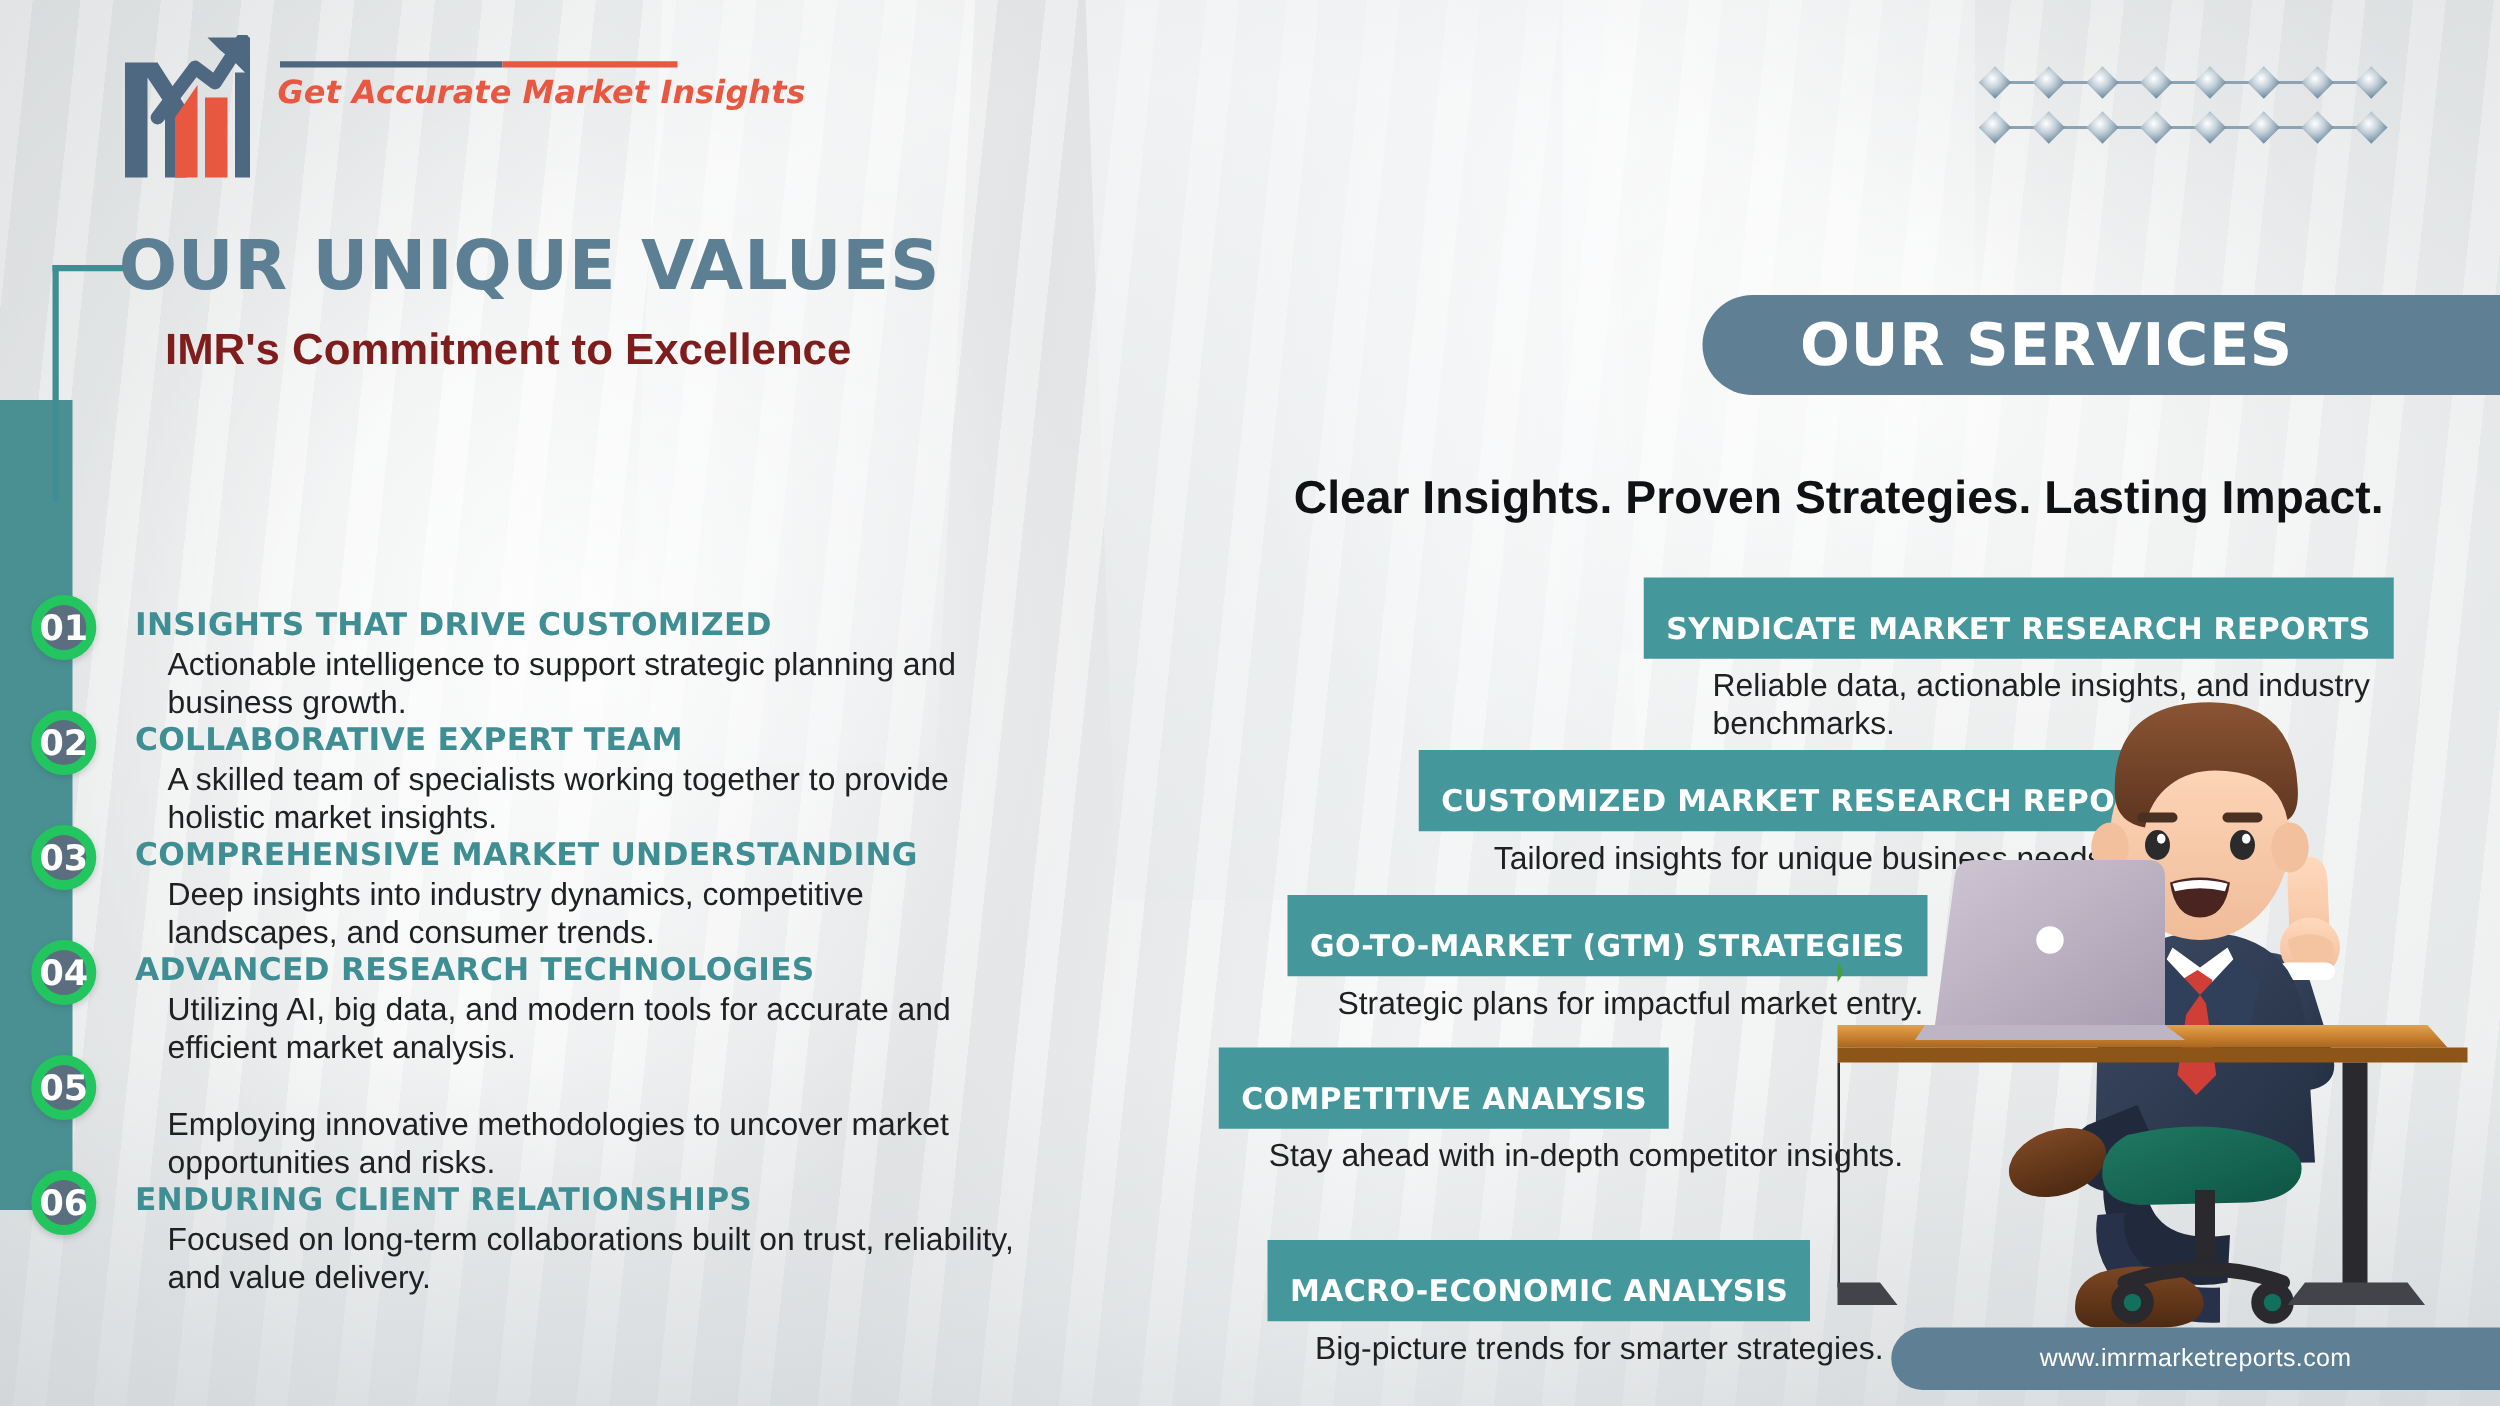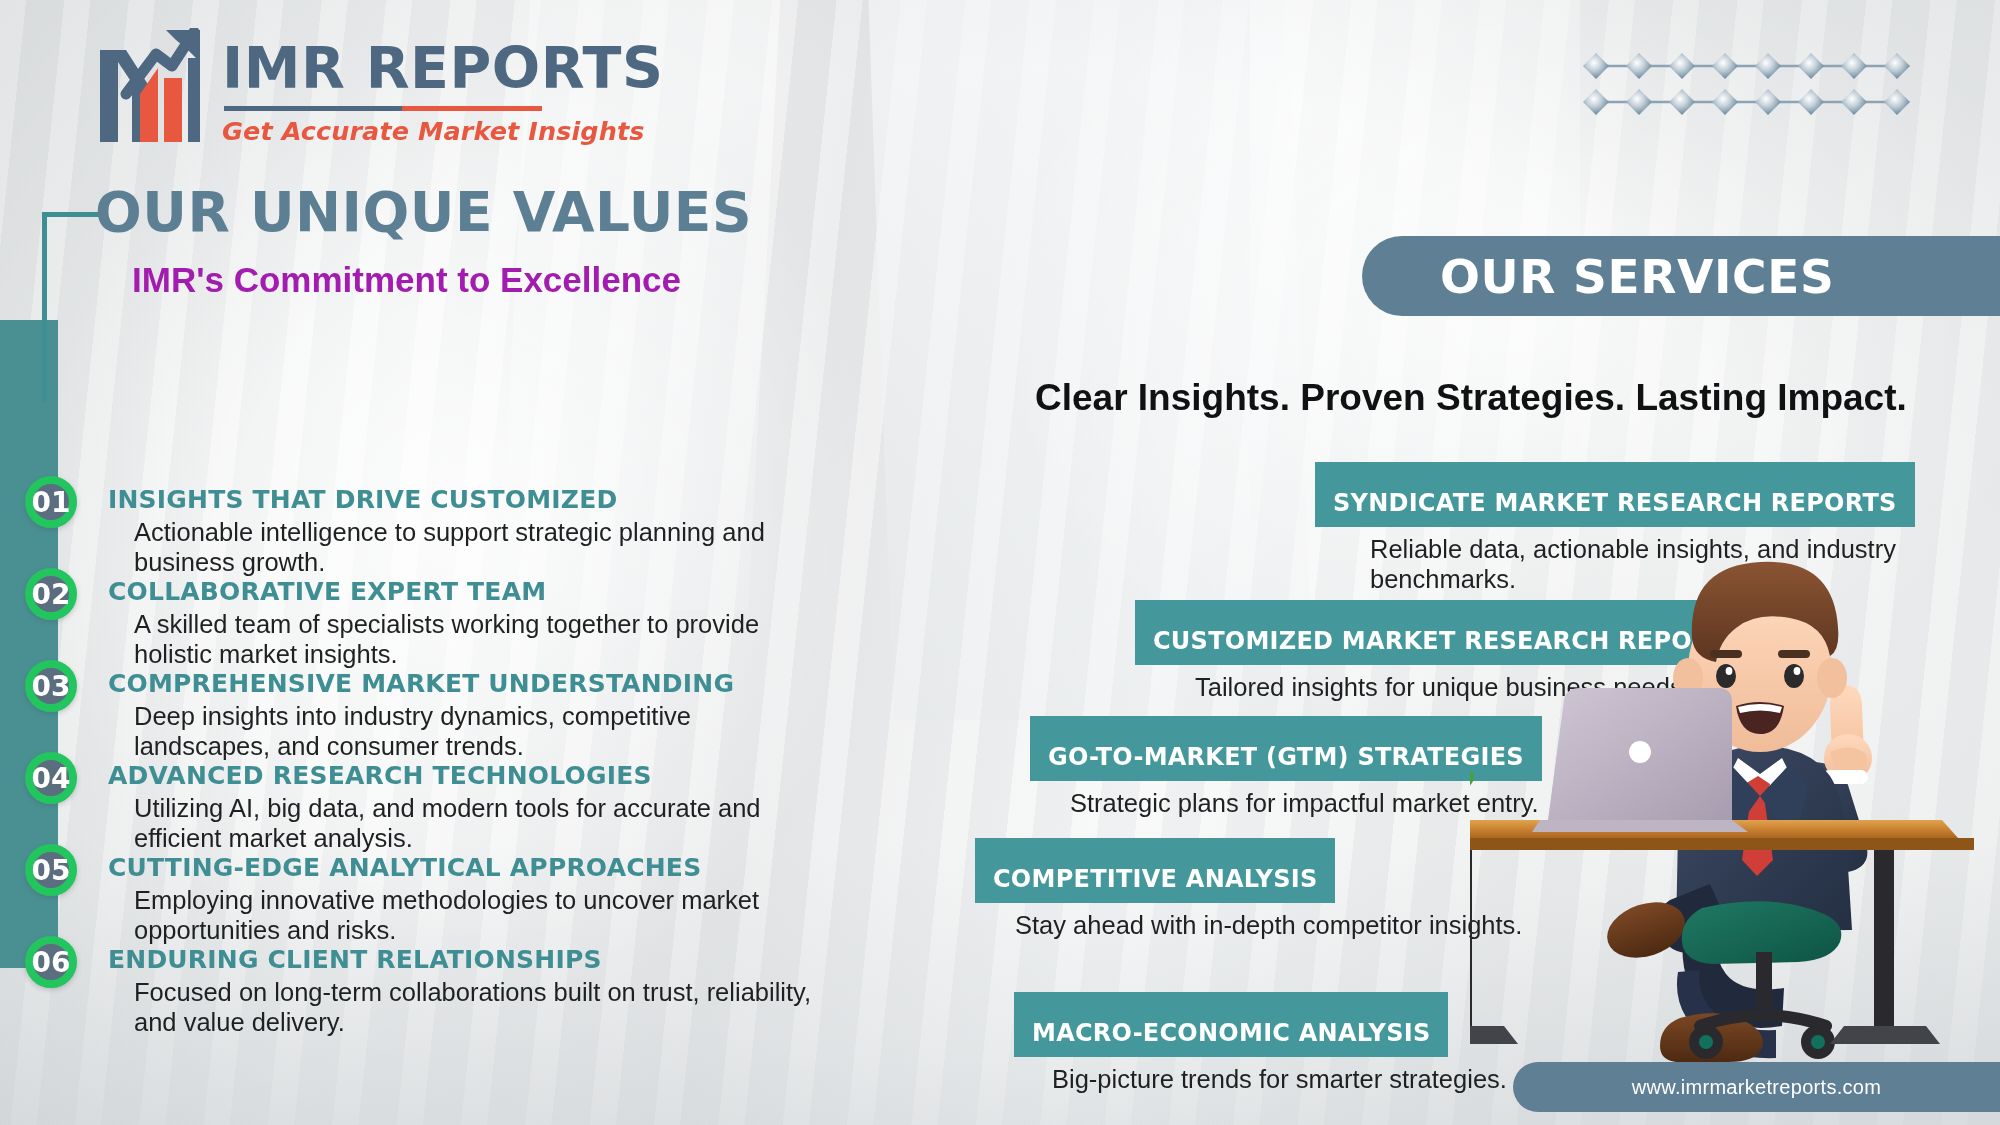--- a/index.html
+++ b/index.html
@@ -102,21 +102,21 @@
   }
 
   #values-title {
     position: absolute; left: 95px; top: 0px;
     font-family: "DejaVu Sans", sans-serif;
     font-size: 55px; font-weight: 700; letter-spacing: .5px;
     color: #5d7f94; white-space: nowrap;
   }
   #values-sub {
     position: absolute; left: 132px; top: 80px;
-    font-size: 35px; font-weight: 700; color: #a21caf;
+    font-size: 35px; font-weight: 700; color: #7f1d1d;
     white-space: nowrap;
   }
 
   
   #spine {
     position: absolute; left: 0px; top: 320px;
     width: 58px; height: 648px; background: #4a9093;
   }
 
   #value-list { position: absolute; left: 0; top: 296px; width: 860px; }
@@ -231,21 +231,20 @@
   <div id="logo">
     <svg class="mark" viewBox="0 0 110 118">
       <path d="M4 114 L4 22 L30 22 L53 58 L53 114 L36 114 L36 55 L22 34 L22 114 Z" fill="#4d6880"></path>
       <path d="M44 114 L44 66 L62 40 L62 114 Z" fill="#e8573f"></path>
       <path d="M68 114 L68 50 L86 50 L86 114 Z" fill="#e8573f"></path>
       <path d="M92 114 L92 30 L104 30 L104 114 Z" fill="#4d6880"></path>
       <path d="M30 66 L60 26 L76 38 L98 4" stroke="#4d6880" stroke-width="11" fill="none" stroke-linecap="round" stroke-linejoin="round"></path>
       <path d="M70 2 L104 2 L104 34 L92 22 L80 12 Z" fill="#4d6880"></path>
     </svg>
     <div class="wordmark">
-      <div class="brand">IMR REPORTS</div>
       <div class="rule">
         <i class="i1"></i>
           <i class="i2"></i>
       </div>
       <div class="tagline">Get Accurate Market Insights</div>
     </div>
   </div>
 
   <svg id="chain" viewBox="0 0 330 66">
     <defs>
@@ -338,21 +337,20 @@
       </div>
 
       <div class="value-row">
         <div class="badge">04</div>
         <div class="value-head">ADVANCED RESEARCH TECHNOLOGIES</div>
         <div class="value-body">Utilizing AI, big data, and modern tools for accurate and efficient market analysis.</div>
       </div>
 
       <div class="value-row">
         <div class="badge">05</div>
-        <div class="value-head">CUTTING-EDGE ANALYTICAL APPROACHES</div>
         <div class="value-body">Employing innovative methodologies to uncover market opportunities and risks.</div>
       </div>
 
       <div class="value-row">
         <div class="badge">06</div>
         <div class="value-head">ENDURING CLIENT RELATIONSHIPS</div>
         <div class="value-body">Focused on long-term collaborations built on trust, reliability, and value delivery.</div>
       </div>
 
     </div>

